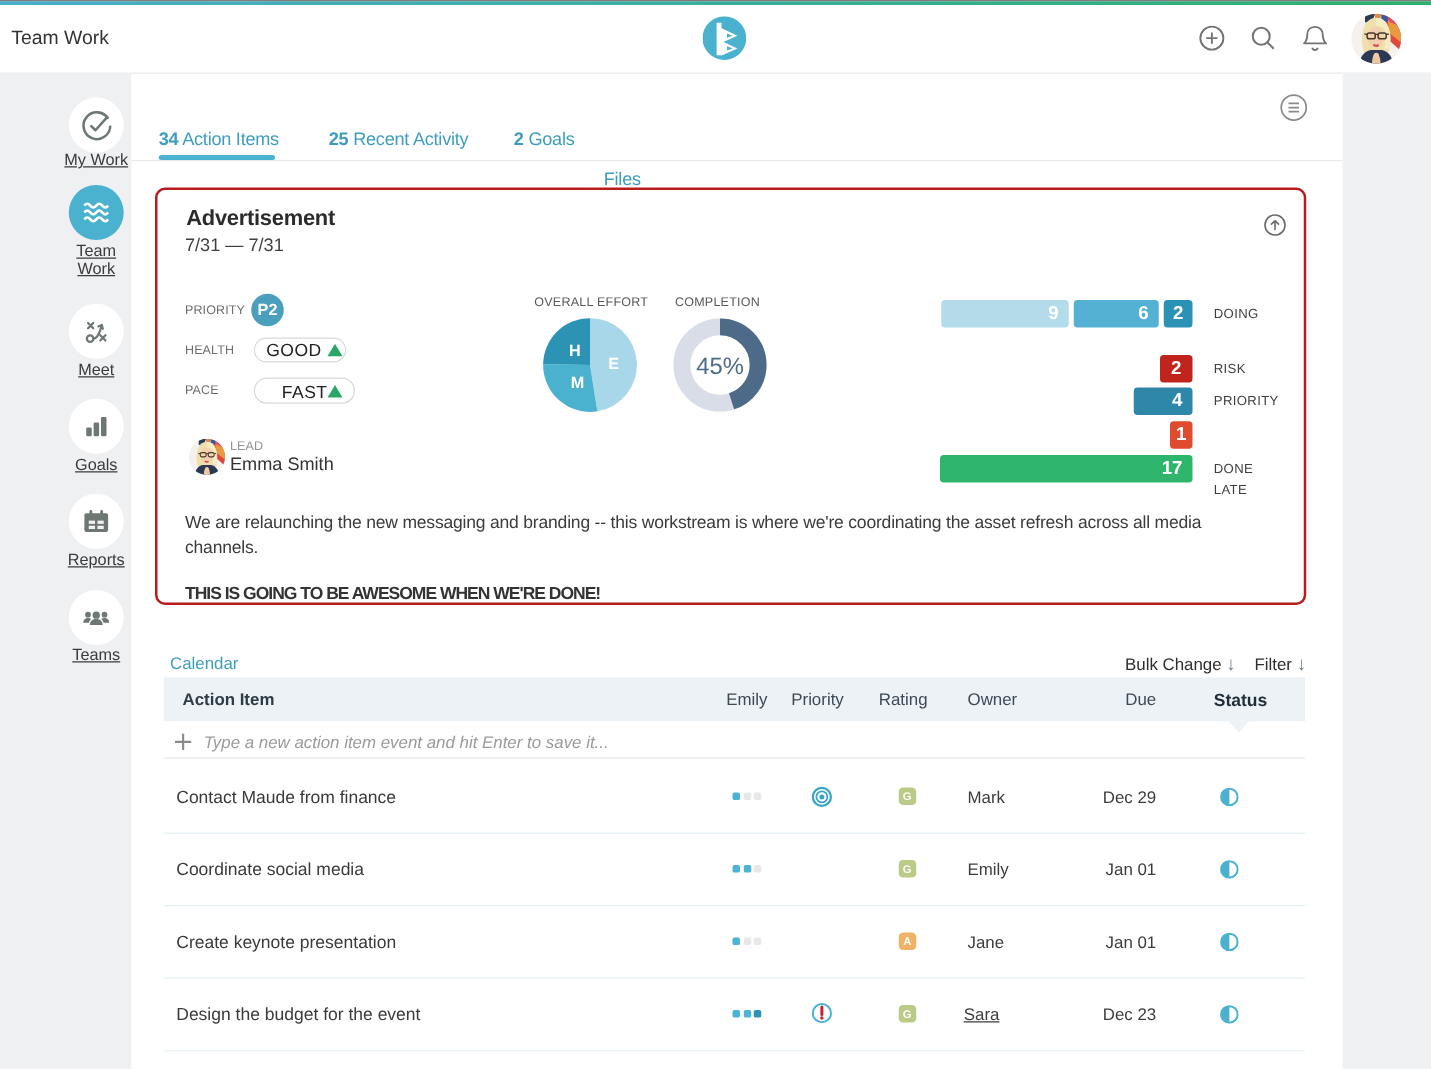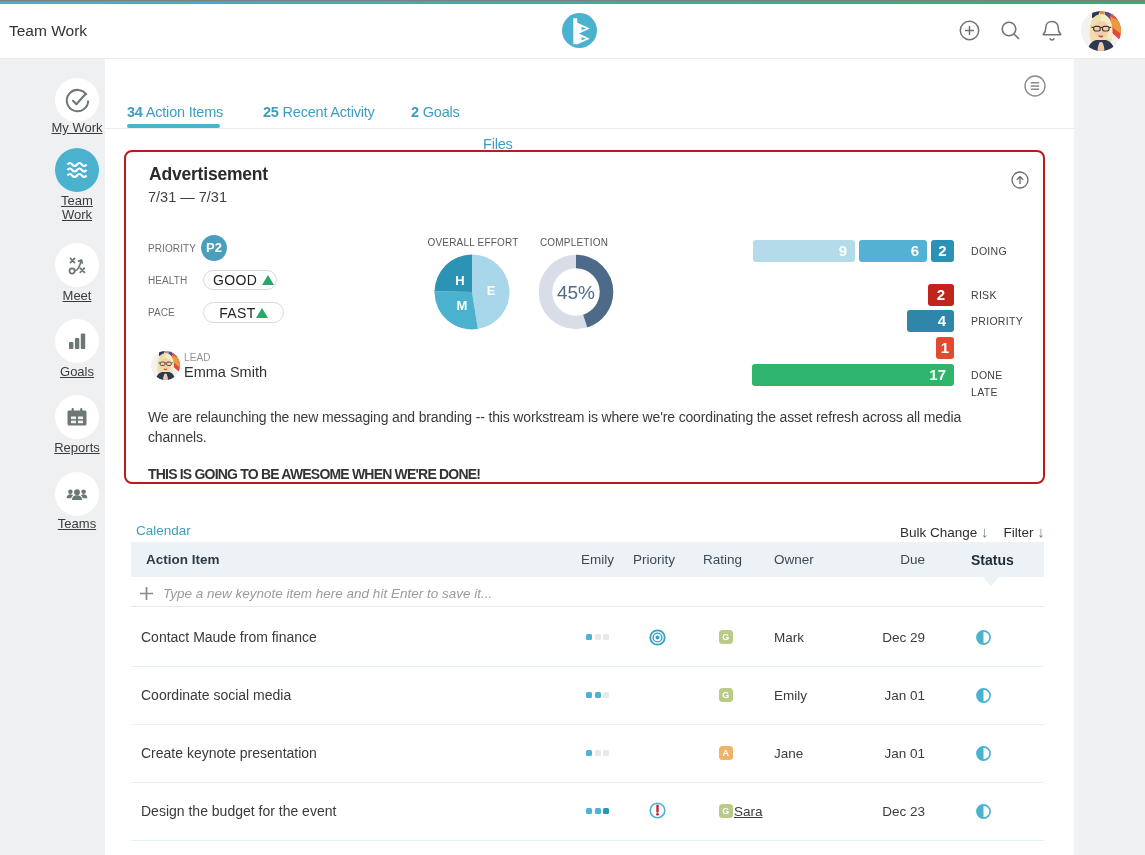--- a/index.html
+++ b/index.html
@@ -171,21 +171,21 @@
   <div class="abs" style="left:22px;top:37px;font-size:14.5px;color:#3f3f3f;">7/31 — 7/31</div>
   <svg class="abs" style="left:885px;top:19px;" width="18" height="18" viewBox="0 0 18 18" fill="none" stroke="#6b6b6b" stroke-width="1.3">
     <circle cx="9" cy="9" r="8"></circle>
     <path d="M9 13V5.5M9 5.5l-3.2 3.2M9 5.5l3.2 3.2"></path>
   </svg>
   <div class="cl" style="left:22px;top:91px;">PRIORITY</div>
   <div class="abs" style="left:75px;top:83px;width:26px;height:26px;border-radius:50%;background:#4a9fbc;color:#fff;font-size:13px;font-weight:700;text-align:center;line-height:26px;">P2</div>
   <div class="cl" style="left:22px;top:123px;">HEALTH</div>
   <div class="pill" style="left:77px;top:118px;width:74px;height:20px;padding:0 9px;">GOOD<span class="tri" style="margin-left:5px;"></span></div>
   <div class="cl" style="left:22px;top:155px;">PACE</div>
-  <div class="pill" style="left:77px;top:150px;width:81px;height:21px;padding:0 9px;justify-content:center;">FAST<span class="tri"></span></div>
+  <div class="pill" style="left:77px;top:150px;width:81px;height:21px;padding:0 9px;justify-content:flex-end;">FAST<span class="tri"></span></div>
   <svg class="abs" style="left:25px;top:199px;" width="29" height="29" viewBox="0 0 40 40">
     <g clip-path="url(#avclip)">
         <use href="#avsym"></use>
       </g>
   </svg>
   <div class="cl" style="left:58px;top:200px;color:#949494;">LEAD</div>
   <div class="abs" style="left:58px;top:212px;font-size:14.5px;color:#333;">Emma Smith</div>
 
   <div class="abs" style="left:267px;top:85px;width:160px;text-align:center;font-size:10px;color:#585858;letter-spacing:.2px;">OVERALL EFFORT</div>
   <div class="abs" style="left:368px;top:85px;width:160px;text-align:center;font-size:10px;color:#585858;letter-spacing:.2px;">COMPLETION</div>
@@ -229,21 +229,21 @@
   <div class="hcell" style="left:572px;">Rating</div>
   <div class="hcell" style="left:643px;">Owner</div>
   <div class="hcell" style="left:746px;width:48px;text-align:right;">Due</div>
   <div class="hcell" style="left:840px;font-weight:700;font-size:14px;color:#1f2d36;">Status</div>
 </div>
 <div class="abs" style="left:983px;top:577px;width:0;height:0;border-left:8px solid transparent;border-right:8px solid transparent;border-top:9px solid #edf2f7;"></div>
 
 <svg class="abs" style="left:139px;top:586px;" width="15" height="15" viewBox="0 0 15 15" fill="none" stroke="#8a8a8a" stroke-width="1.7">
     <path d="M7.5 1v13M1 7.5h13"></path>
   </svg>
-<div class="abs" style="left:163px;top:586px;font-size:13.5px;font-style:italic;color:#9b9b9b;">Type a new keynote item here and hit Enter to save it...</div>
+<div class="abs" style="left:163px;top:586px;font-size:13.5px;font-style:italic;color:#9b9b9b;">Type a new action item event and hit Enter to save it...</div>
 <div class="abs" style="left:131px;top:606px;width:913px;height:1px;background:#e9e9e9;"></div>
 
 <div class="rowline" style="top:666px;"></div>
 <div class="rowline" style="top:724px;"></div>
 <div class="rowline" style="top:782px;"></div>
 <div class="rowline" style="top:840px;"></div>
 
 <div class="rowtxt" style="left:141px;top:629px;">Contact Maude from finance</div>
 <div class="rowtxt" style="left:141px;top:687px;">Coordinate social media</div>
 <div class="rowtxt" style="left:141px;top:745px;">Create keynote presentation</div>
@@ -282,21 +282,21 @@
 </svg>
 
 <div class="rating" style="left:719px;top:630px;background:#b9cb86;">G</div>
 <div class="rating" style="left:719px;top:688px;background:#b9cb86;">G</div>
 <div class="rating" style="left:719px;top:746px;background:#f0b266;">A</div>
 <div class="rating" style="left:719px;top:804px;background:#b9cb86;">G</div>
 
 <div class="rowtxt small" style="left:774px;top:630px;">Mark</div>
 <div class="rowtxt small" style="left:774px;top:688px;">Emily</div>
 <div class="rowtxt small" style="left:774px;top:746px;">Jane</div>
-<div class="rowtxt small" style="left:734px;top:804px;text-decoration:underline;">Sara</div>
+<div class="rowtxt small" style="left:771px;top:804px;text-decoration:underline;">Sara</div>
 
 <div class="rowtxt small" style="left:865px;top:630px;width:60px;text-align:right;">Dec 29</div>
 <div class="rowtxt small" style="left:865px;top:688px;width:60px;text-align:right;">Jan 01</div>
 <div class="rowtxt small" style="left:865px;top:746px;width:60px;text-align:right;">Jan 01</div>
 <div class="rowtxt small" style="left:865px;top:804px;width:60px;text-align:right;">Dec 23</div>
 
 <svg class="abs" style="left:976px;top:630px;" width="15" height="15" viewBox="0 0 15 15">
   <circle cx="7.5" cy="7.5" r="6.6" fill="#fff" stroke="#4ab2cf" stroke-width="1.6"></circle>
   <path d="M7.5 .9 A6.6 6.6 0 0 0 7.5 14.1 Z" fill="#4ab2cf"></path>
 </svg>

